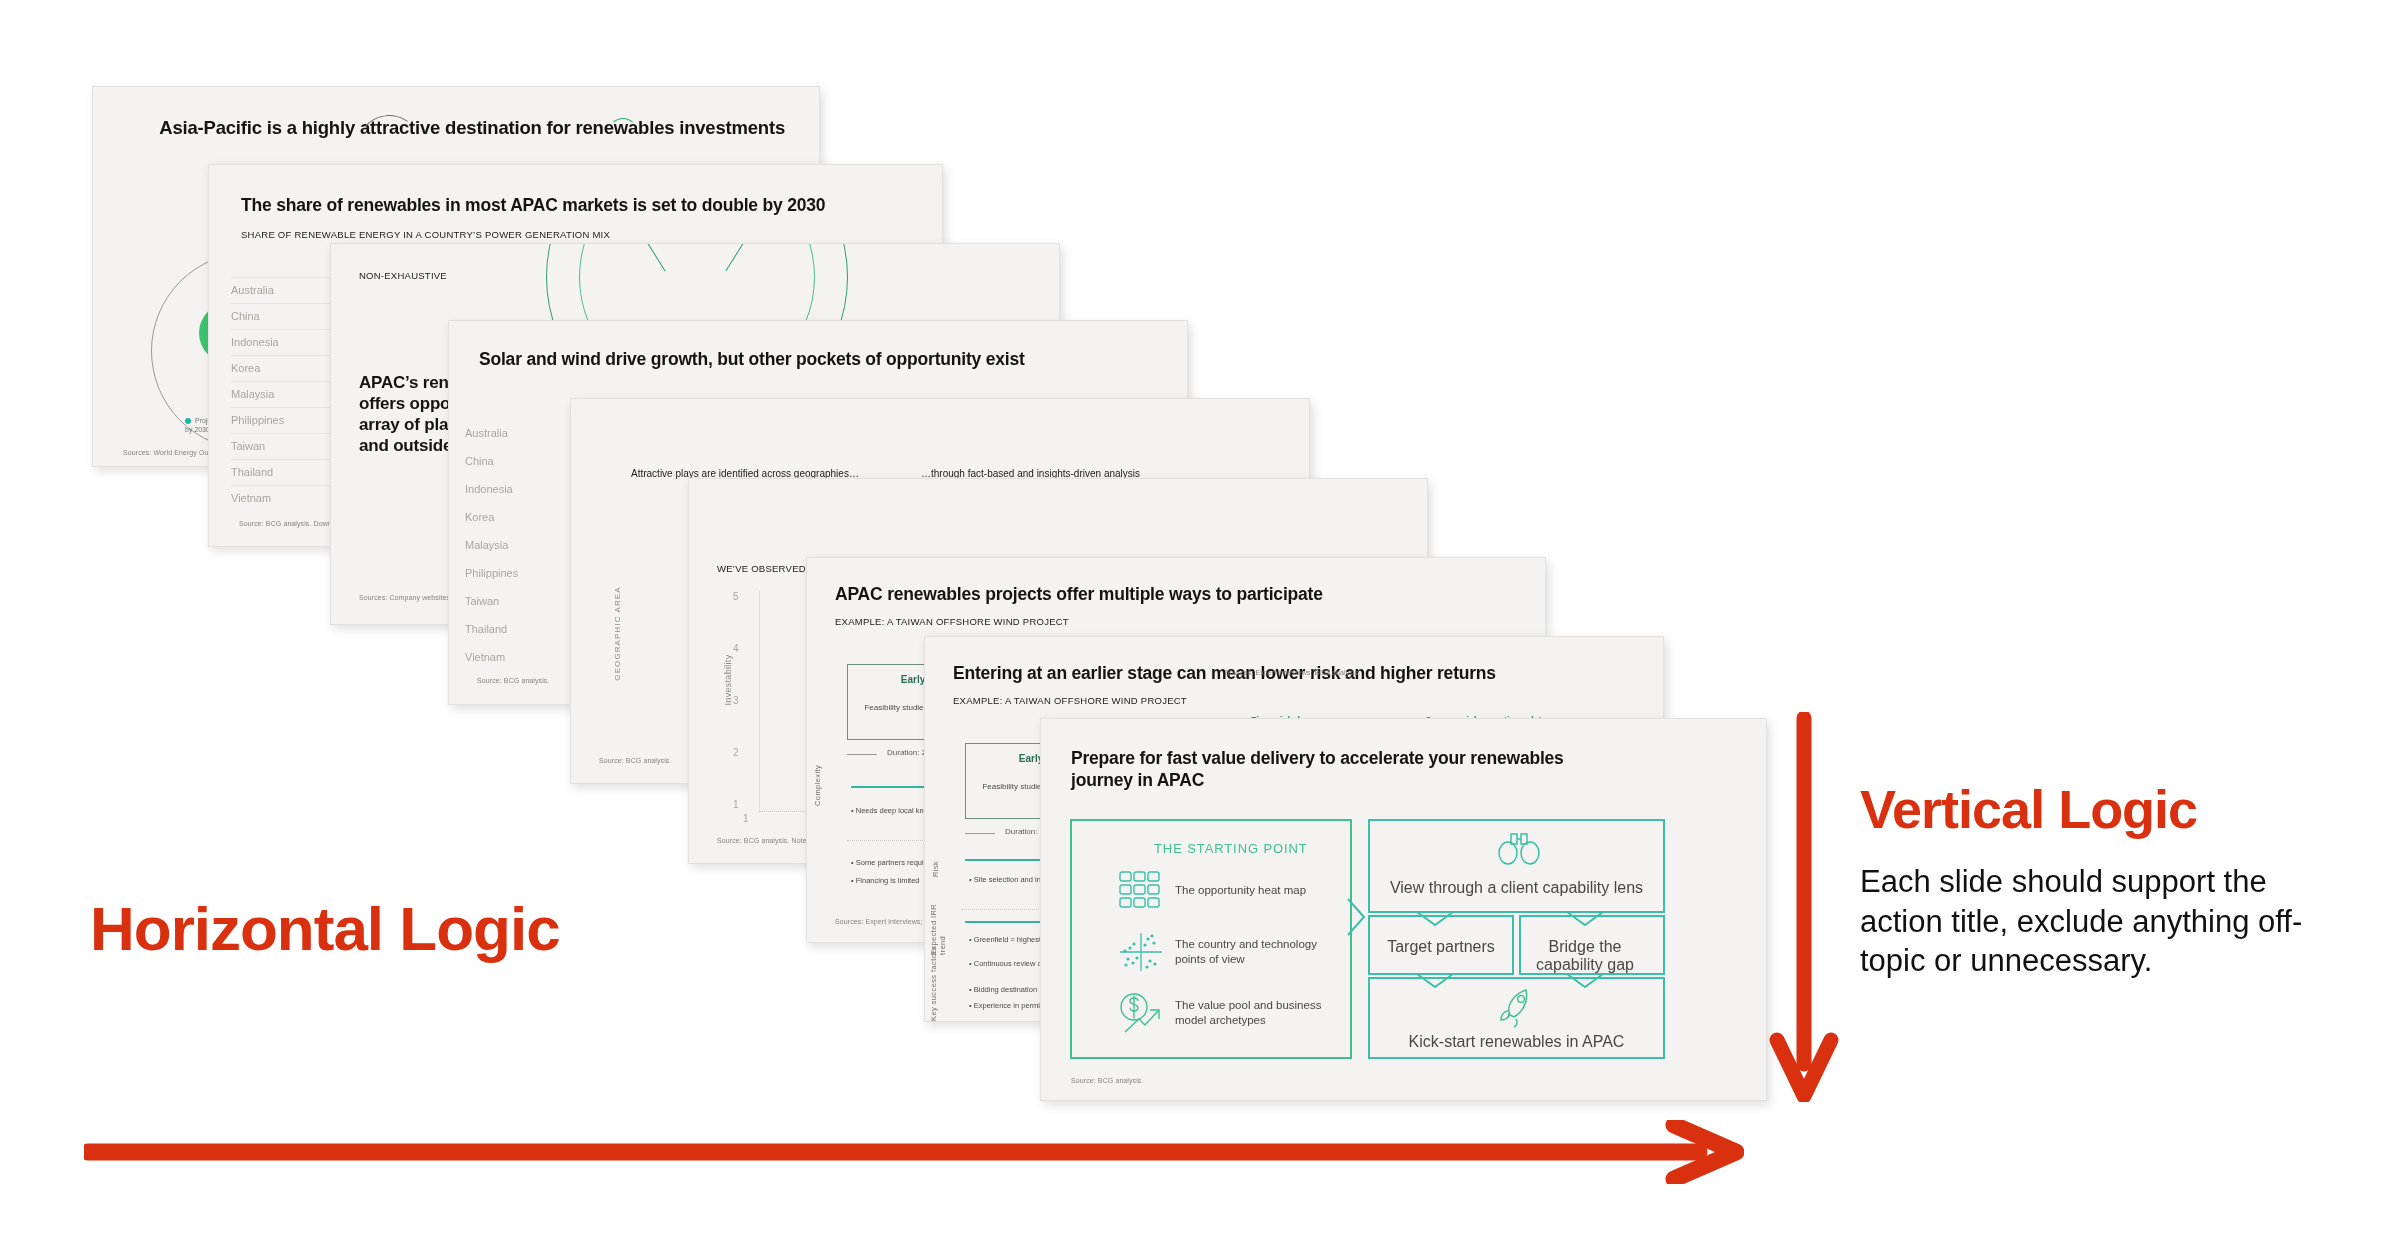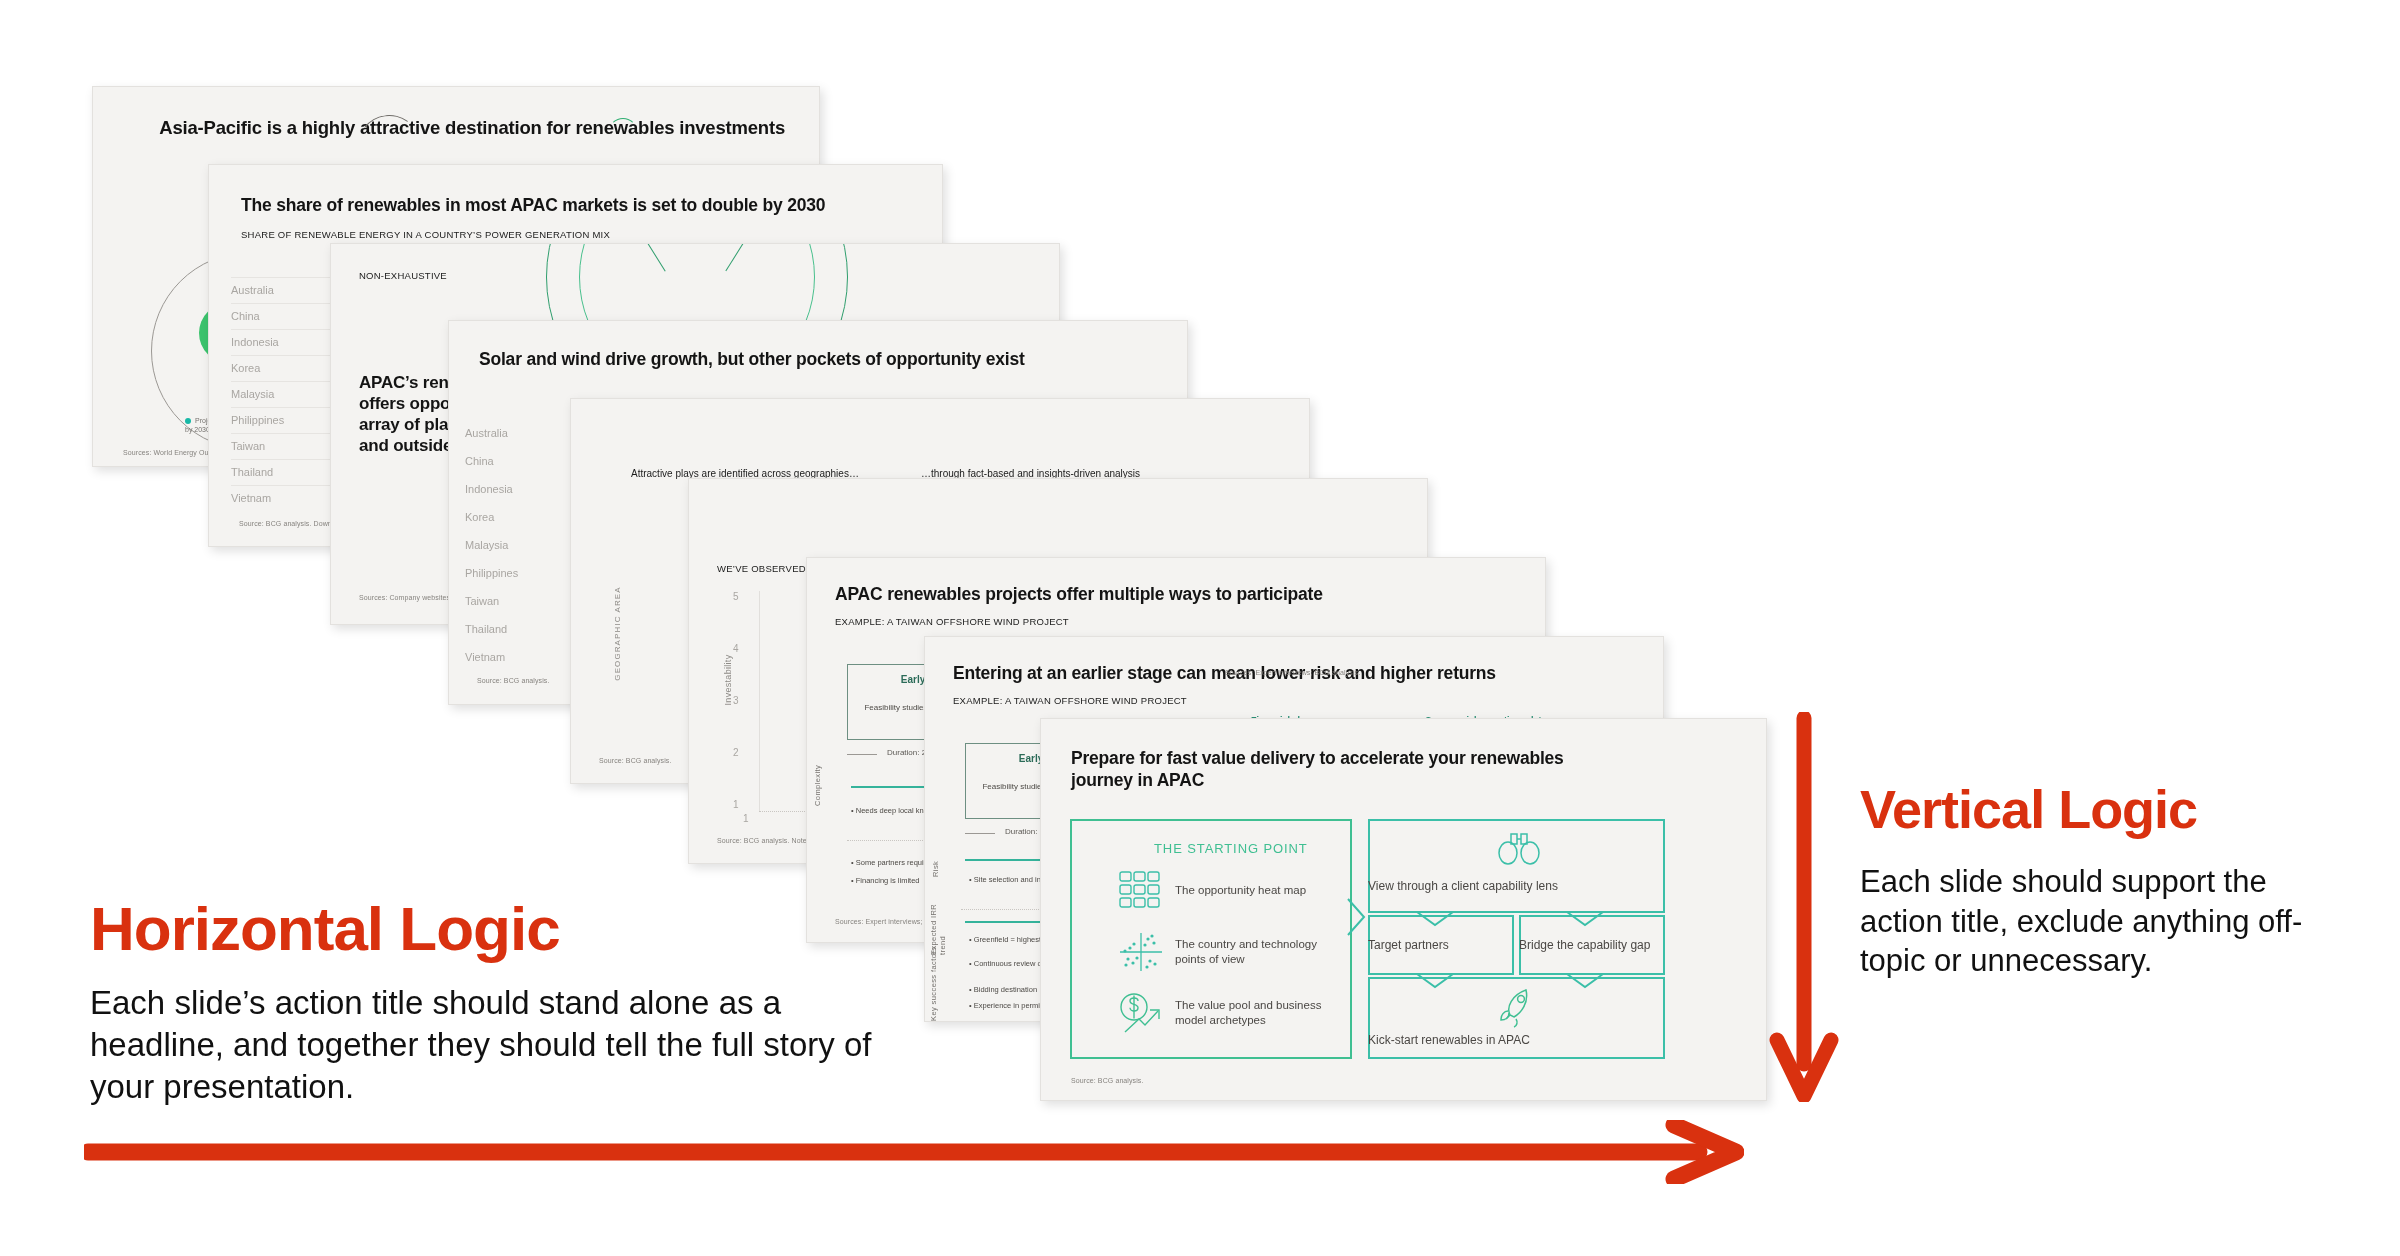--- a/index.html
+++ b/index.html
@@ -89,21 +89,21 @@
   .tl-dash{position:absolute;border-top:1px dotted #c9c6c2;}
   .tl-tealline{position:absolute;height:2px;background:#35b39b;}
   .tl-bullet{position:absolute;color:#4d4a46;font-size:7.5px;line-height:1.35;}
   .tl-dur{position:absolute;color:#5d5a56;font-size:8px;white-space:nowrap;}
 
   
   .fs-panel{position:absolute;border:2px solid #3fbf92;box-sizing:border-box;}
   .fs-panel.teal2{border-color:#3bbfa8;}
   .fs-kicker{position:absolute;color:#3fbf92;font-size:13px;letter-spacing:.9px;}
   .fs-item-text{position:absolute;color:#4a4744;font-size:11.5px;line-height:1.3;}
-  .fs-box-text{position:absolute;color:#4a4744;font-size:12px;width:100%;}
+  .fs-box-text{position:absolute;color:#4a4744;font-size:16px;width:100%;text-align:center;}
   .fs-icon{position:absolute;}
   .chev{position:absolute;}
 
   
   .redhead{
     position:absolute;color:#d9310f;font-weight:bold;
     letter-spacing:-1px;line-height:1;
   }
   .redbody{
     position:absolute;color:#111111;line-height:1.28;
@@ -481,21 +481,20 @@
           <path d="M20 34 C22 37 21 41 18 42"></path>
         </g>
       </svg>
     </div>
     <div class="fs-box-text" style="left:327px;top:314px;width:297px;">Kick-start renewables in APAC</div>
 
     <div class="ssource" style="left:30px;top:358px;">Source: BCG analysis.</div>
   </div>
 
   <div class="redhead" style="left:90px;top:898px;font-size:62px;">Horizontal Logic</div>
-  <div class="redbody" style="left:90px;top:982px;width:790px;font-size:33px;">Each slide’s action title should stand alone as a headline, and together they should tell the full story of your presentation.</div>
 
   <div class="arrow-h" style="left:84px;top:1120px;">
     <svg width="1660" height="64" viewBox="0 0 1660 64">
       <line x1="4" y1="32" x2="1615" y2="32" stroke="#d9310f" stroke-width="17" stroke-linecap="round"></line>
       <polyline points="1590,5 1652,32 1590,59" fill="none" stroke="#d9310f" stroke-width="17" stroke-linecap="round" stroke-linejoin="round"></polyline>
     </svg>
   </div>
 
   <div class="arrow-v" style="left:1768px;top:712px;">
     <svg width="72" height="390" viewBox="0 0 72 390">

